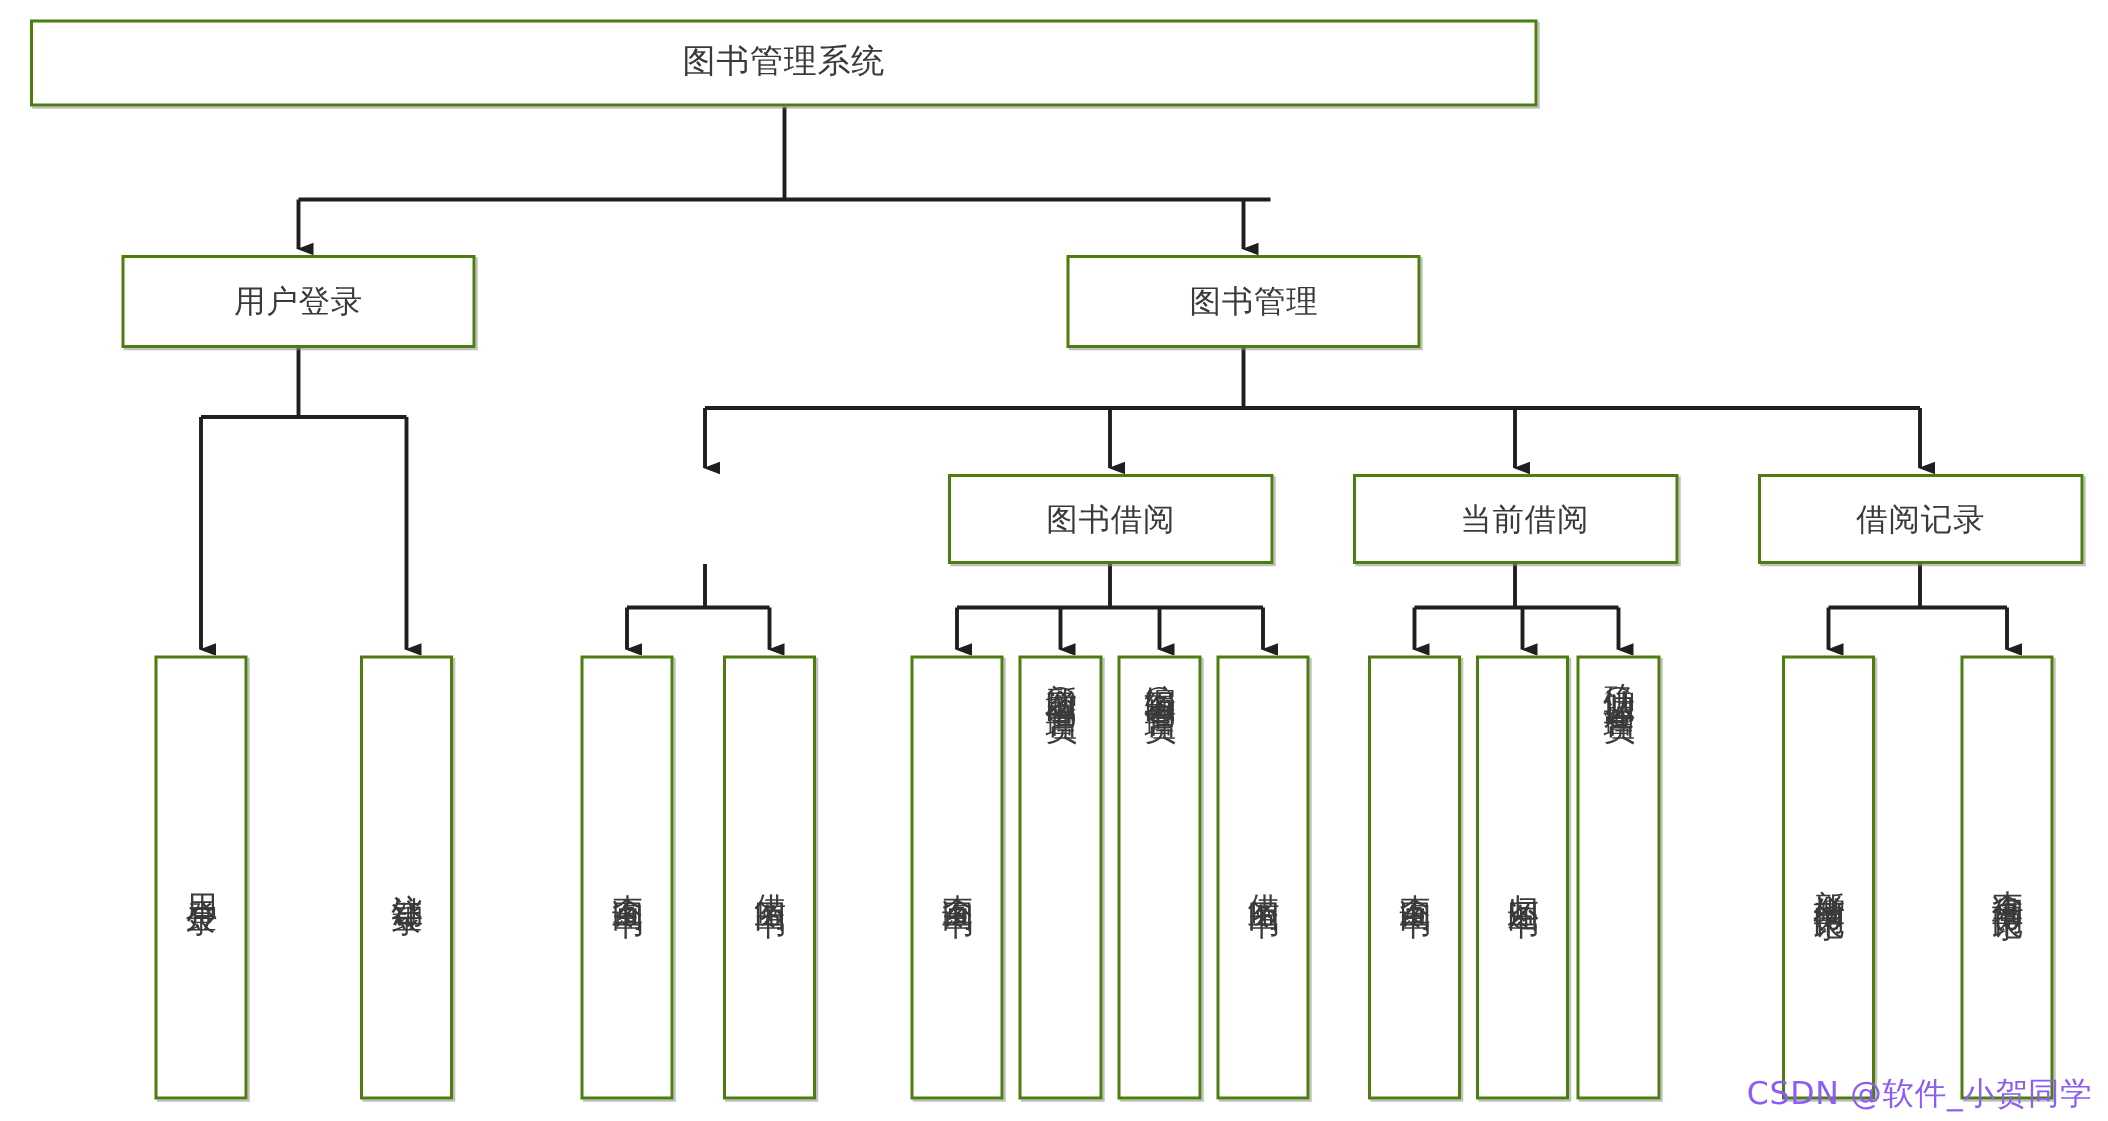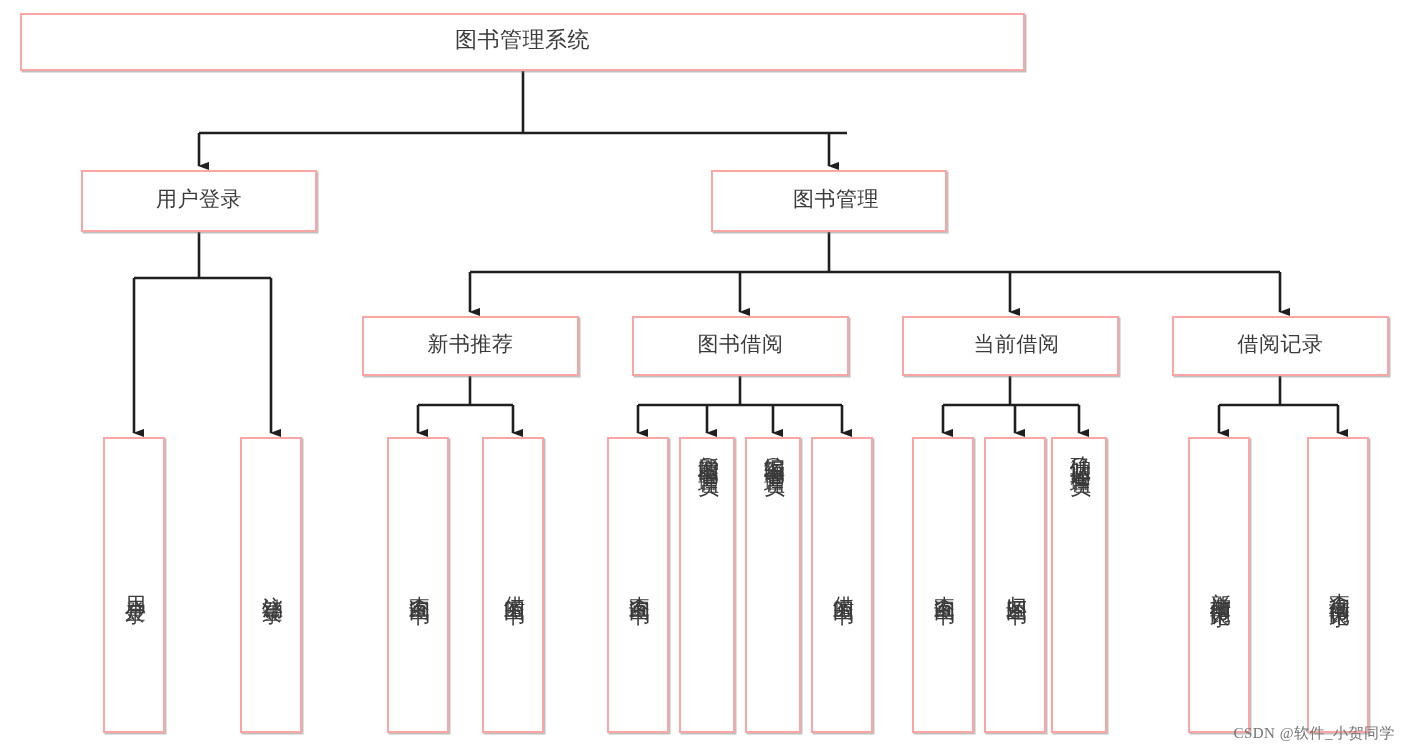--- a/index.html
+++ b/index.html
@@ -23,26 +23,25 @@
     left: 0;
     top: 0;
     width: 1405px;
     height: 747px;
     pointer-events: none;
   }
   .node {
     position: absolute;
     box-sizing: border-box;
     background: #ffffff;
-    border: 2px solid #fca5a5;
+    border: 2px solid #4d7c0f;
     display: flex;
     align-items: center;
     justify-content: center;
     box-shadow: 1.5px 1.5px 0 rgba(140,140,140,0.55);
-    font-family: Liberation Mono, monospace;
   }
   .node-label {
     color: #3a3a3a;
     font-size: 21px;
     line-height: 1.18;
     letter-spacing: 0.5px;
     white-space: nowrap;
     text-align: center;
   }
   .node.root .node-label { font-size: 22px; }
@@ -61,26 +60,25 @@
     white-space: nowrap;
     display: block;
   }
   .node.leaf.center-v {
     align-items: center;
   }
   .watermark {
     position: absolute;
     right: 10px;
     bottom: 4px;
-    color: #737373;
-    font-size: 15px;
+    color: #8b5cf6;
+    font-size: 21px;
     letter-spacing: 0.5px;
     white-space: nowrap;
     user-select: none;
-    font-family: Liberation Serif, serif;
   }
 </style>
 </head>
 <body>
 
 <div id="diagram-root">
 
   <svg id="connector-layer" viewBox="0 0 1405 747" width="1405" height="747" xmlns="http://www.w3.org/2000/svg">
     <defs>
       <marker id="arrowhead" markerWidth="9" markerHeight="11" refX="4.5" refY="10" orient="auto" markerUnits="userSpaceOnUse">
@@ -135,23 +133,20 @@
     <span class="node-label">图书管理系统</span>
   </div>
 
   <div class="node level2" style="left:81px;top:170px;width:236px;height:62px;">
     <span class="node-label">用户登录</span>
   </div>
   <div class="node level2" style="left:711px;top:170px;width:236px;height:62px;padding-left:14px;">
     <span class="node-label">图书管理</span>
   </div>
 
-  <div class="node level2" style="left:362px;top:316px;width:217px;height:60px;">
-    <span class="node-label">新书推荐</span>
-  </div>
   <div class="node level2" style="left:632px;top:316px;width:217px;height:60px;">
     <span class="node-label">图书借阅</span>
   </div>
   <div class="node level2" style="left:902px;top:316px;width:217px;height:60px;padding-left:12px;">
     <span class="node-label">当前借阅</span>
   </div>
   <div class="node level2" style="left:1172px;top:316px;width:217px;height:60px;">
     <span class="node-label">借阅记录</span>
   </div>
 

